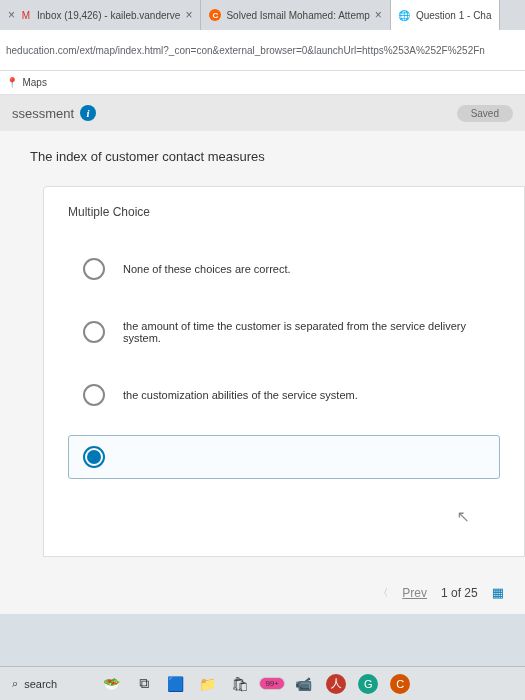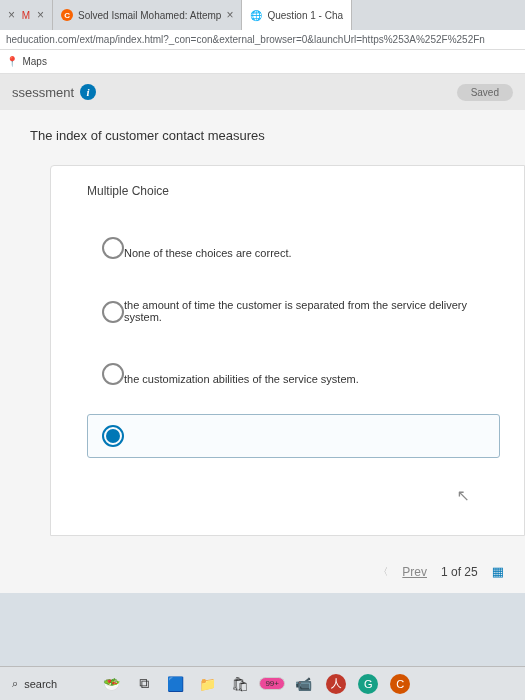--- a/index.html
+++ b/index.html
@@ -30,21 +30,21 @@
       overflow: hidden;
     }
     .tab.active { background: #fff; }
     .tab-close { color: #666; font-size: 12px; cursor: pointer; }
     .tab-icon { width: 12px; height: 12px; display: inline-flex; align-items: center; justify-content: center; border-radius: 50%; }
     .tab-icon.gmail { color: #d93025; }
     .tab-icon.chegg { background: #f96302; color: #fff; font-size: 8px; font-weight: bold; }
     .tab-icon.globe { color: #555; }
     .url-bar {
       background: #fff;
-      height: 20px;
+      height: 41px;
       display: flex;
       align-items: center;
       padding: 0 6px;
       font-size: 10px;
       color: #5f6368;
       border-bottom: 1px solid #ddd;
       white-space: nowrap;
       overflow: hidden;
     }
     .bookmarks {
@@ -93,31 +93,32 @@
     }
     .question-text {
       font-size: 13px;
       color: #333;
       margin-bottom: 22px;
     }
     .question-card {
       background: #fff;
       border: 1px solid #ddd;
       border-top-left-radius: 4px;
-      padding: 18px 24px 30px 36px;
-      margin-left: 20px;
+      padding: 18px 24px 30px 24px;
+      margin-left: 13px;
     }
     .mc-header {
       font-size: 12px;
       color: #444;
       margin-bottom: 28px;
     }
     .option {
       display: flex;
-      align-items: flex-end;
+      align-items: center;
+      gap: 18px;
       padding: 10px 14px;
       margin-bottom: 18px;
       font-size: 11px;
       color: #333;
       border: 1px solid transparent;
       border-radius: 3px;
     }
     .option.selected {
       border: 1px solid #9bb8c9;
       background: #f9fcfe;
@@ -195,20 +196,21 @@
     }
     .circ { width: 20px; height: 20px; border-radius: 50%; display: inline-flex; align-items: center; justify-content: center; font-size: 11px; color:#fff; }
   </style>
 </head>
 <body>
 
 <div class="browser-tabs">
   <div class="tab">
     <span class="tab-close">×</span>
     <span class="tab-icon gmail">M</span>
+    <span>Inbox (19,426) - kaileb.vanderve</span>
     <span class="tab-close">×</span>
   </div>
   <div class="tab">
     <span class="tab-icon chegg">C</span>
     <span>Solved Ismail Mohamed: Attemp</span>
     <span class="tab-close">×</span>
   </div>
   <div class="tab active">
     <span class="tab-icon globe">🌐</span>
     <span>Question 1 - Cha</span>

